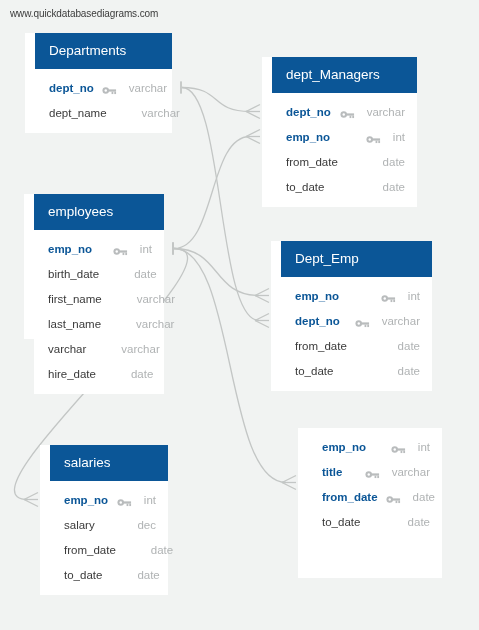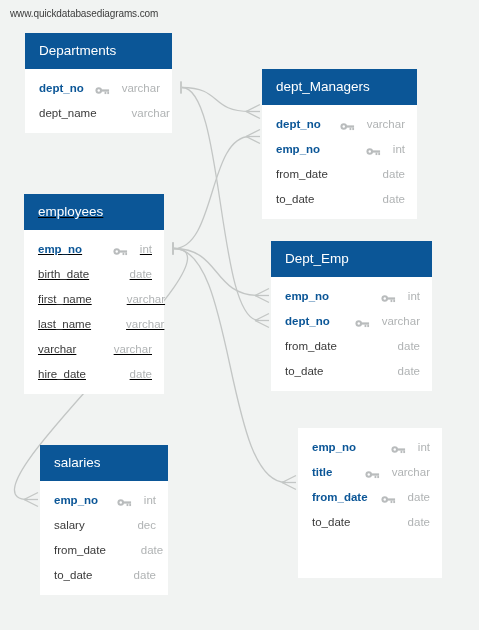--- a/index.html
+++ b/index.html
@@ -29,20 +29,21 @@
     left: 0;
     top: 0;
     width: 479px;
     height: 630px;
     pointer-events: none;
   }
   .table-card {
     position: absolute;
     background: #ffffff;
     box-sizing: border-box;
+    padding-left: 10px;
   }
   .table-header {
     background: #0b5697;
     color: #ffffff;
     font-size: 13.5px;
     height: 36px;
     line-height: 36px;
     padding-left: 14px;
     box-sizing: border-box;
     white-space: nowrap;
@@ -149,21 +150,21 @@
                 <circle cx="4" cy="5.5" r="3.5" fill="#b9bcbd"></circle>
                 <circle cx="4" cy="5.5" r="1.3" fill="#ffffff"></circle>
                 <rect x="6.5" y="4.3" width="8.5" height="2.4" fill="#b9bcbd"></rect>
                 <rect x="10.2" y="6.7" width="1.9" height="2.6" fill="#b9bcbd"></rect>
                 <rect x="13.1" y="6.7" width="1.9" height="2.6" fill="#b9bcbd"></rect>
               </svg></span>
             <span class="field-type">varchar</span>
           </div>
         </div>
       </div>
-      <div class="table-card" style="left: 262px; top: 69px; width: 155px; height: 150px;">
+      <div class="table-card" style="left: 262px; top: 57px; width: 155px; height: 150px;">
         <div class="table-header">dept_Managers</div>
         <div class="table-body">
           <div class="field-row pk">
             <span class="field-name">dept_no</span>
             <span class="field-spacer"></span>
             <span class="key-icon"><svg viewBox="0 0 16 11" width="15" height="11">
                 <circle cx="4" cy="5.5" r="3.5" fill="#b9bcbd"></circle>
                 <circle cx="4" cy="5.5" r="1.3" fill="#ffffff"></circle>
                 <rect x="6.5" y="4.3" width="8.5" height="2.4" fill="#b9bcbd"></rect>
                 <rect x="10.2" y="6.7" width="1.9" height="2.6" fill="#b9bcbd"></rect>
@@ -202,21 +203,21 @@
                 <circle cx="4" cy="5.5" r="3.5" fill="#b9bcbd"></circle>
                 <circle cx="4" cy="5.5" r="1.3" fill="#ffffff"></circle>
                 <rect x="6.5" y="4.3" width="8.5" height="2.4" fill="#b9bcbd"></rect>
                 <rect x="10.2" y="6.7" width="1.9" height="2.6" fill="#b9bcbd"></rect>
                 <rect x="13.1" y="6.7" width="1.9" height="2.6" fill="#b9bcbd"></rect>
               </svg></span>
             <span class="field-type">date</span>
           </div>
         </div>
       </div>
-      <div class="table-card" style="left: 24px; top: 194px; width: 140px; height: 145px; text-decoration: underline;">
+      <div class="table-card" style="left: 24px; top: 194px; width: 140px; height: 145px;">
         <div class="table-header">employees</div>
         <div class="table-body">
           <div class="field-row pk">
             <span class="field-name">emp_no</span>
             <span class="field-spacer"></span>
             <span class="key-icon"><svg viewBox="0 0 16 11" width="15" height="11">
                 <circle cx="4" cy="5.5" r="3.5" fill="#b9bcbd"></circle>
                 <circle cx="4" cy="5.5" r="1.3" fill="#ffffff"></circle>
                 <rect x="6.5" y="4.3" width="8.5" height="2.4" fill="#b9bcbd"></rect>
                 <rect x="10.2" y="6.7" width="1.9" height="2.6" fill="#b9bcbd"></rect>

